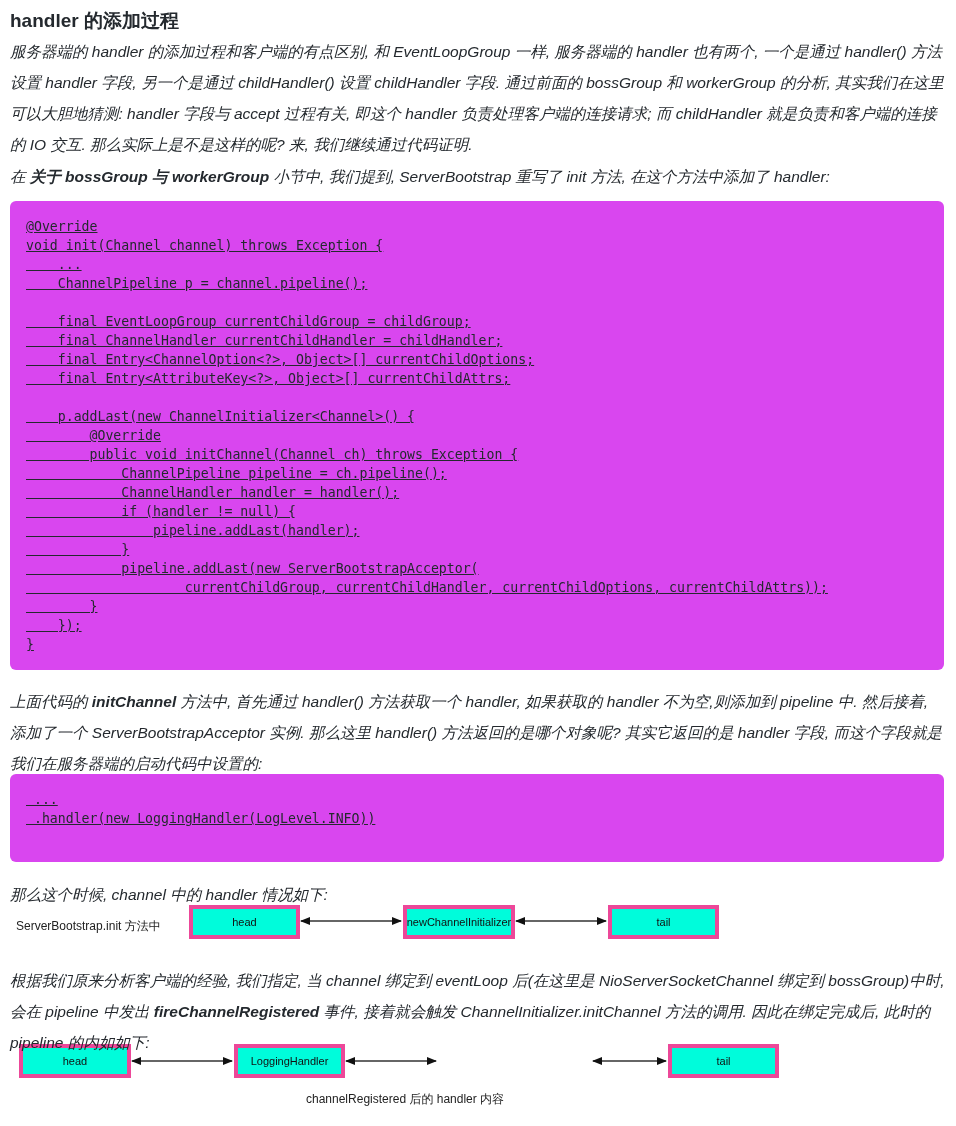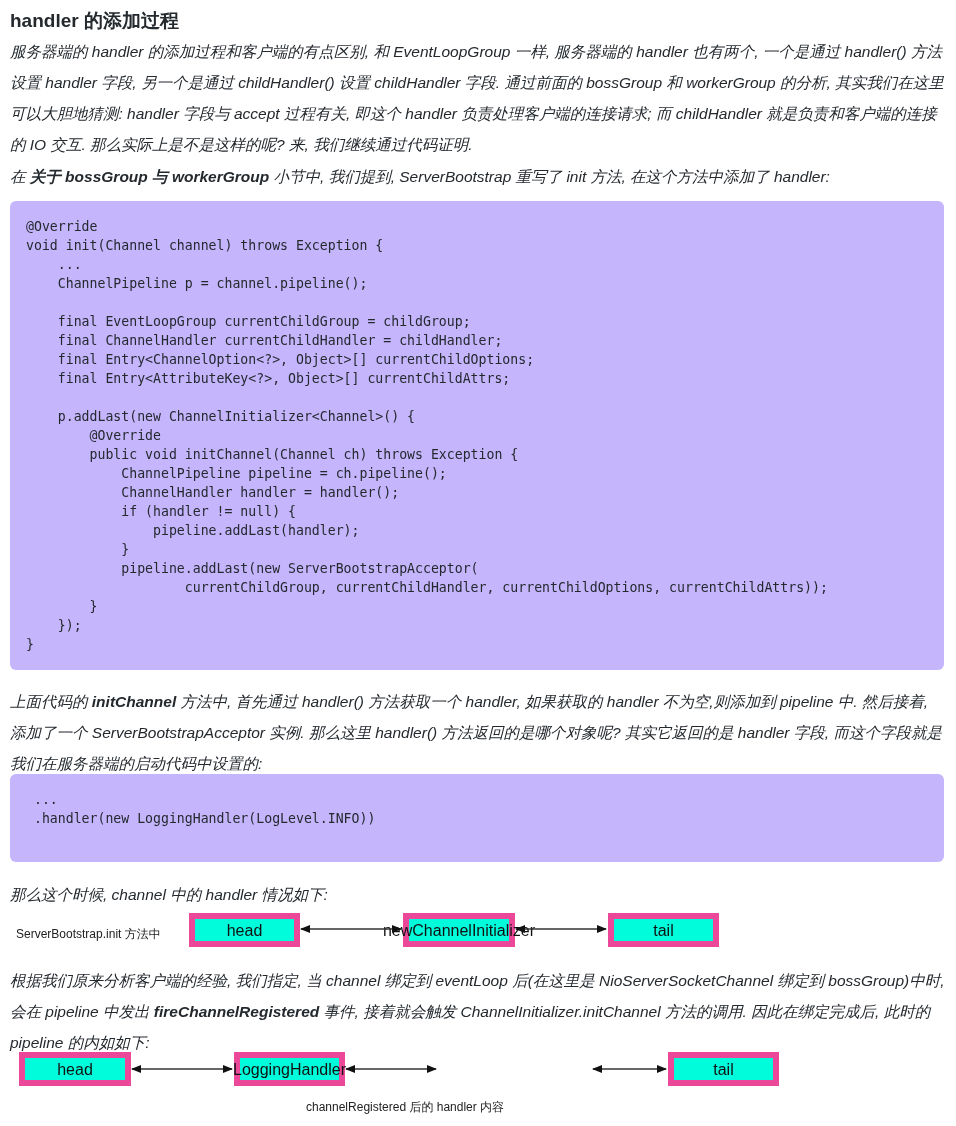--- a/index.html
+++ b/index.html
@@ -12,33 +12,33 @@
     position: absolute; left: 10px; top: 8px;
     font-size: 19px; font-weight: bold; line-height: 26px; margin: 0;
   }
   .para {
     position: absolute; left: 10px; width: 936px;
     font-size: 15.5px; line-height: 31px; margin: 0; font-style: italic;
   }
   .para b { font-weight: bold; }
   .code {
     position: absolute; left: 10px; width: 934px;
-    background: #c4b5fd; border-radius: 6px;
+    background: #d946ef; border-radius: 6px;
     box-sizing: border-box; padding: 16px 16px;
     font-family: "DejaVu Sans Mono", "Liberation Mono", monospace;
     font-size: 13.2px; line-height: 19px; color: #24292e;
-    white-space: pre; margin: 0;
+    white-space: pre; margin: 0; text-decoration: underline;
   }
   .code .line { display: block; height: 19px; }
   .diagram { position: absolute; left: 0; width: 956px; }
   .node {
     position: absolute; box-sizing: border-box;
-    background: #00fcdb; border: 6px solid #ec4899;
+    background: #00fcdb; border: 4px solid #ec4899;
     display: flex; align-items: center; justify-content: center;
-    text-align: center; font-size: 16px; line-height: 13px; color: #111;
+    text-align: center; font-size: 11px; line-height: 13px; color: #111;
     font-family: "Liberation Sans", sans-serif;
   }
   .diag-label {
     position: absolute; font-size: 12px; color: #222;
     font-family: "Liberation Sans", sans-serif; white-space: nowrap;
   }
   svg.arrows { position: absolute; left: 0; top: 0; }
 </style>
 </head>
 <body>
@@ -50,21 +50,21 @@
 <p class="para" style="top:161px;"><span>在 </span><b>关于 bossGroup 与 workerGroup</b><span> 小节中, 我们提到, ServerBootstrap 重写了 init 方法, 在这个方法中添加了 handler:</span></p>
 
 <div class="code" style="top:201px; height:469px;" id="code-init"><span class="line">@Override</span><span class="line">void init(Channel channel) throws Exception {</span><span class="line">    ...</span><span class="line">    ChannelPipeline p = channel.pipeline();</span><span class="line"></span><span class="line">    final EventLoopGroup currentChildGroup = childGroup;</span><span class="line">    final ChannelHandler currentChildHandler = childHandler;</span><span class="line">    final Entry&lt;ChannelOption&lt;?&gt;, Object&gt;[] currentChildOptions;</span><span class="line">    final Entry&lt;AttributeKey&lt;?&gt;, Object&gt;[] currentChildAttrs;</span><span class="line"></span><span class="line">    p.addLast(new ChannelInitializer&lt;Channel&gt;() {</span><span class="line">        @Override</span><span class="line">        public void initChannel(Channel ch) throws Exception {</span><span class="line">            ChannelPipeline pipeline = ch.pipeline();</span><span class="line">            ChannelHandler handler = handler();</span><span class="line">            if (handler != null) {</span><span class="line">                pipeline.addLast(handler);</span><span class="line">            }</span><span class="line">            pipeline.addLast(new ServerBootstrapAcceptor(</span><span class="line">                    currentChildGroup, currentChildHandler, currentChildOptions, currentChildAttrs));</span><span class="line">        }</span><span class="line">    });</span><span class="line">}</span></div>
 
 <p class="para" style="top:686px;"><span>上面代码的 </span><b>initChannel</b><span> 方法中, 首先通过 handler() 方法获取一个 handler, 如果获取的 handler 不为空,则添加到 pipeline 中. 然后接着, 添加了一个 ServerBootstrapAcceptor 实例. 那么这里 handler() 方法返回的是哪个对象呢? 其实它返回的是 handler 字段, 而这个字段就是我们在服务器端的启动代码中设置的:</span></p>
 
 <div class="code" style="top:774px; height:88px;" id="code-boot"><span class="line"> ...</span><span class="line"> .handler(new LoggingHandler(LogLevel.INFO))</span></div>
 
 <p class="para" style="top:879px;">那么这个时候, channel 中的 handler 情况如下:</p>
 
-<div class="diagram" style="top:0; height:852px; pointer-events:none;margin-top:8px;">
+<div class="diagram" style="top:0; height:852px; pointer-events:none;">
   <span class="diag-label" style="left:16px; top:918px;">ServerBootstrap.init 方法中</span>
   <div class="node" style="left:189px; top:905px; width:111px; height:34px;">
       <span>head</span>
     </div>
   <div class="node" style="left:403px; top:905px; width:112px; height:34px; ">
       <span>new</span>
       <span>ChannelInitializer</span>
     </div>
   <div class="node" style="left:608px; top:905px; width:111px; height:34px;">
       <span>tail</span>

